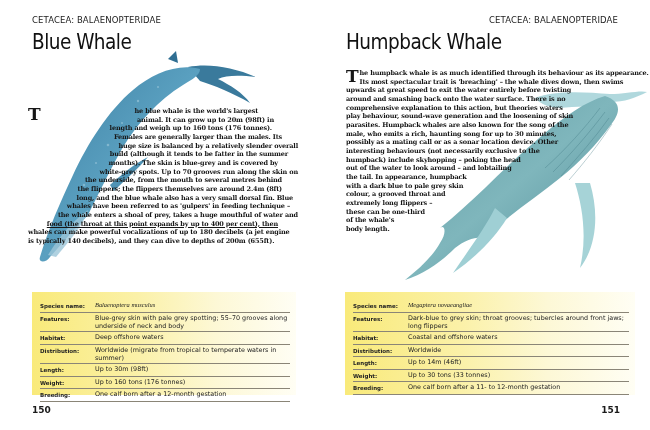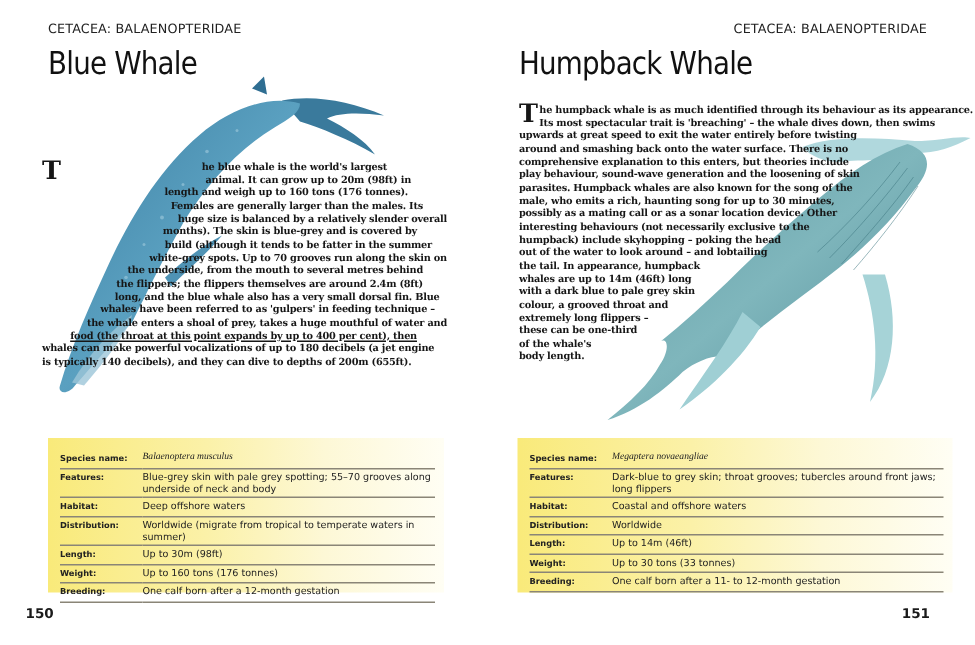--- a/index.html
+++ b/index.html
@@ -19,21 +19,21 @@
   .left .body-text .line { text-align:right; }
   .dropcap { float:left; font-size:17px; line-height:14px; margin-right:1px; font-weight:bold; }
   .facts { position:absolute; top:292px; height:103px; }
   .left .facts { left:32px; width:264px; background:linear-gradient(90deg,#f9ea7a 0%,#fbf1a8 40%,#fdf8d6 70%,#fffef4 100%); }
   .right .facts { left:20px; width:266px; background:linear-gradient(90deg,#f9ea7a 0%,#fbf1a8 40%,#fdf8d6 70%,#fffef4 100%);padding-left:24px; }
   .facts table { position:absolute; left:8px; top:8px; width:calc(100% - 14px); border-collapse:collapse; font-family:"DejaVu Sans", sans-serif; }
   .facts td { font-size:6.4px; line-height:8px; padding:1px 0 1.5px 0; border-bottom:1px solid #8a8577; vertical-align:top; color:#222; }
   .facts td.k { width:55px; font-weight:bold; font-size:5.5px; padding-top:2px; }
   .facts td.v.italic { font-style:italic;font-family:Liberation Serif, serif; }
   .page-num { position:absolute; top:405px; font-size:9px; font-weight:bold; font-family:"DejaVu Sans", sans-serif; }
-  .left .page-num { left:17px; }
+  .left .page-num { left:32px; }
   .right .page-num { right:30px; }
 </style>
 </head>
 <body>
 
 <div class="page left">
   <div class="section-label">CETACEA: BALAENOPTERIDAE</div>
   <div class="title">Blue Whale</div>
 
   <svg class="illustration" style="left:18px;top:45px;" width="260" height="225" viewBox="0 0 260 225">
@@ -64,22 +64,22 @@
         <circle cx="66" cy="140" r="1.2"></circle>
     </g>
   </svg>
 
   <div class="body-text" style="left:28px;top:107px;width:270px;">
     <span class="line" style="padding-right:40px;"><span class="dropcap">T</span><span>he blue whale is the world's largest</span></span>
     <span class="line" style="padding-right:24px;">animal. It can grow up to 20m (98ft) in</span>
     <span class="line" style="padding-right:26px;">length and weigh up to 160 tons (176 tonnes).</span>
     <span class="line" style="padding-right:16px;">Females are generally larger than the males. Its</span>
     <span class="line">huge size is balanced by a relatively slender overall</span>
+    <span class="line" style="padding-right:10px;">build (although it tends to be fatter in the summer</span>
     <span class="line" style="padding-right:20px;">months). The skin is blue-grey and is covered by</span>
-    <span class="line" style="padding-right:10px;">build (although it tends to be fatter in the summer</span>
     <span class="line">white-grey spots. Up to 70 grooves run along the skin on</span>
     <span class="line" style="padding-right:16px;">the underside, from the mouth to several metres behind</span>
     <span class="line" style="padding-right:16px;">the flippers; the flippers themselves are around 2.4m (8ft)</span>
     <span class="line" style="padding-right:5px;">long, and the blue whale also has a very small dorsal fin. Blue</span>
     <span class="line" style="padding-right:8px;">whales have been referred to as 'gulpers' in feeding technique –</span>
     <span class="line">the whale enters a shoal of prey, takes a huge mouthful of water and</span>
     <span class="line" style="padding-right:20px;text-decoration:underline;">food (the throat at this point expands by up to 400 per cent), then</span>
     <span class="line" style="padding-right:20px;">whales can make powerful vocalizations of up to 180 decibels (a jet engine</span>
     <span class="line" style="padding-right:30px;">is typically 140 decibels), and they can dive to depths of 200m (655ft).</span>
   </div>
@@ -149,30 +149,29 @@
     <path d="M110 120 C100 140 85 160 68 185 C90 170 110 150 122 130 Z" fill="#9fcfd4"></path>
 
     <path d="M190 95 C198 120 202 150 195 180 C212 158 214 125 205 95 Z" fill="#a6d3d7"></path>
   </svg>
 
   <div class="body-text" style="left:21px;top:69px;width:290px;">
     <span class="line"><span class="dropcap">T</span><span>he humpback whale is as much identified through its behaviour as its appearance.</span></span>
     <span class="line">Its most spectacular trait is 'breaching' – the whale dives down, then swims</span>
     <span class="line">upwards at great speed to exit the water entirely before twisting</span>
     <span class="line">around and smashing back onto the water surface. There is no</span>
-    <span class="line">comprehensive explanation to this enters, but theories include</span>
+    <span class="line">comprehensive explanation to this action, but theories waters</span>
     <span class="line">play behaviour, sound-wave generation and the loosening of skin</span>
     <span class="line">parasites. Humpback whales are also known for the song of the</span>
     <span class="line">male, who emits a rich, haunting song for up to 30 minutes,</span>
     <span class="line">possibly as a mating call or as a sonar location device. Other</span>
     <span class="line">interesting behaviours (not necessarily exclusive to the</span>
     <span class="line">humpback) include skyhopping – poking the head</span>
     <span class="line">out of the water to look around – and lobtailing</span>
     <span class="line">the tail. In appearance, humpback</span>
-    <span class="line">whales are up to 14m (46ft) long</span>
     <span class="line">with a dark blue to pale grey skin</span>
     <span class="line">colour, a grooved throat and</span>
     <span class="line">extremely long flippers –</span>
     <span class="line">these can be one-third</span>
     <span class="line">of the whale's</span>
     <span class="line">body length.</span>
   </div>
 
   <div class="facts">
     <table>

